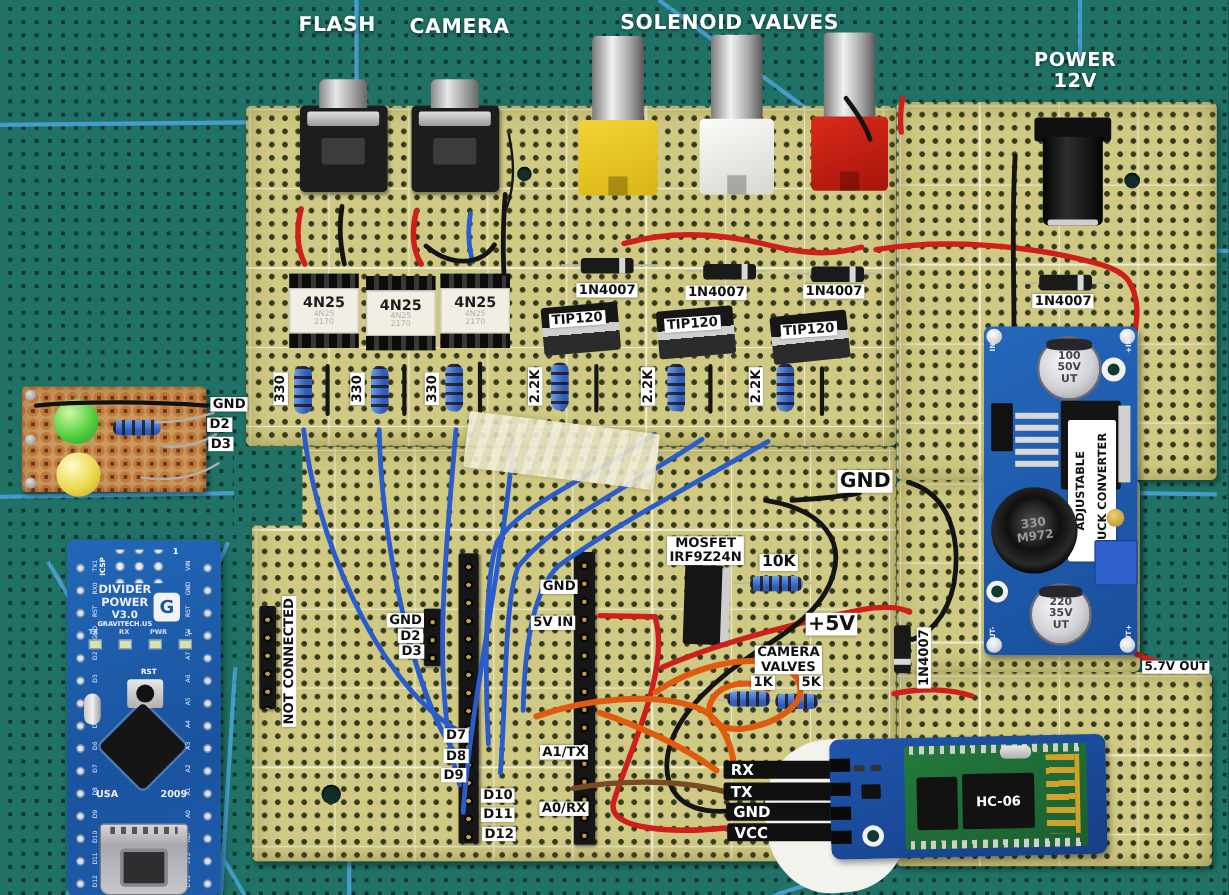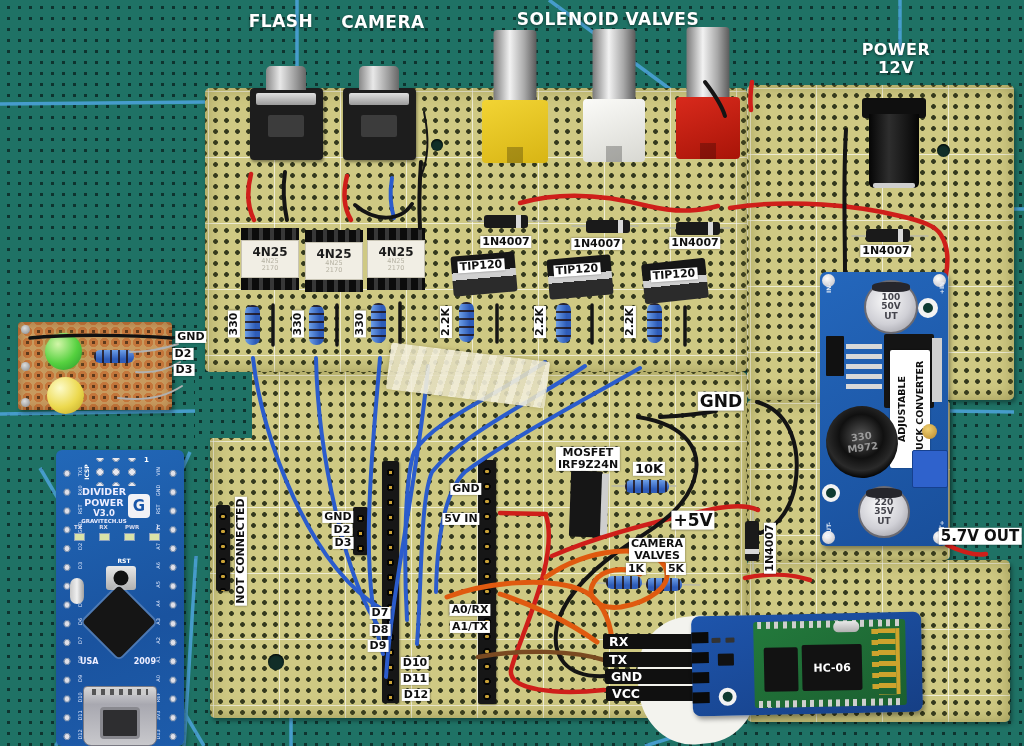--- a/index.html
+++ b/index.html
@@ -506,30 +506,30 @@
   <div class="lbl" style="left:343px;top:543px">D3</div>
   <div class="lbl" style="left:466px;top:489px">GND</div>
   <div class="lbl" style="left:461px;top:519px">5V IN</div>
   <div class="lbl" style="left:380px;top:613px">D7</div>
   <div class="lbl" style="left:380px;top:630px">D8</div>
   <div class="lbl" style="left:378px;top:646px">D9</div>
   <div class="lbl" style="left:415px;top:663px">D10</div>
   <div class="lbl" style="left:415px;top:679px">D11</div>
   <div class="lbl" style="left:416px;top:695px">D12</div>
   <div class="lbl" style="left:470px;top:627px">A1/TX</div>
-  <div class="lbl" style="left:470px;top:610px">A0/RX</div>
+  <div class="lbl" style="left:470px;top:674px">A0/RX</div>
   <div class="lbl" style="left:588px;top:459px">
     <span style="display:block">MOSFET</span>
     <span style="display:block">IRF9Z24N</span>
   </div>
   <div class="lbl" style="left:649px;top:469px;font-size:13px">10K</div>
   <div class="lbl big" style="left:693px;top:520px">+5V</div>
   <div class="lbl big" style="left:721px;top:401px">GND</div>
   <div class="lbl" style="left:657px;top:550px">
     <span style="display:block">CAMERA</span>
     <span style="display:block">VALVES</span>
   </div>
   <div class="lbl" style="left:636px;top:569px">1K</div>
   <div class="lbl" style="left:676px;top:569px">5K</div>
   <div class="lbl v" style="left:770px;top:548px">1N4007</div>
-  <div class="lbl" style="left:980px;top:536px;font-size:15px">5.7V OUT</div>
+  <div class="lbl" style="left:980px;top:556px;font-size:10px">5.7V OUT</div>
 
 </div>
 
 </body></html>

